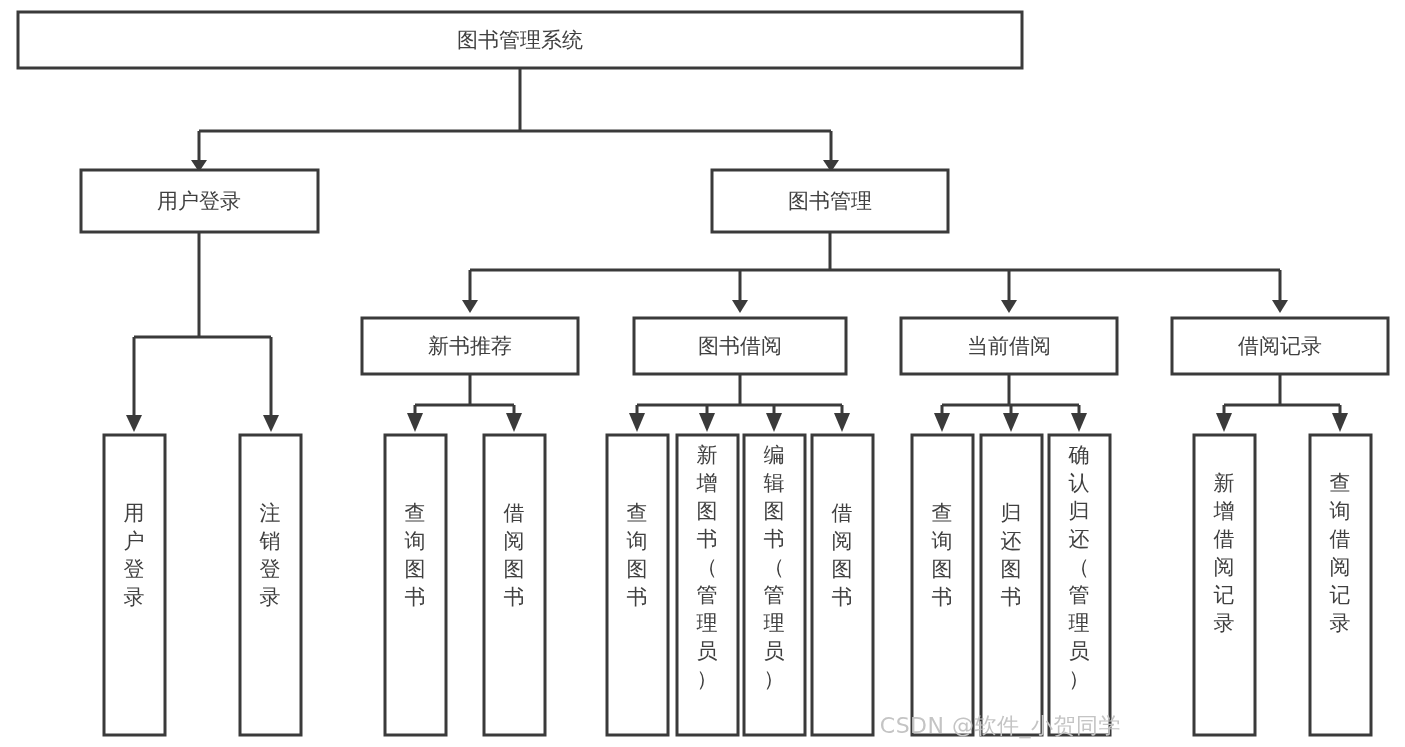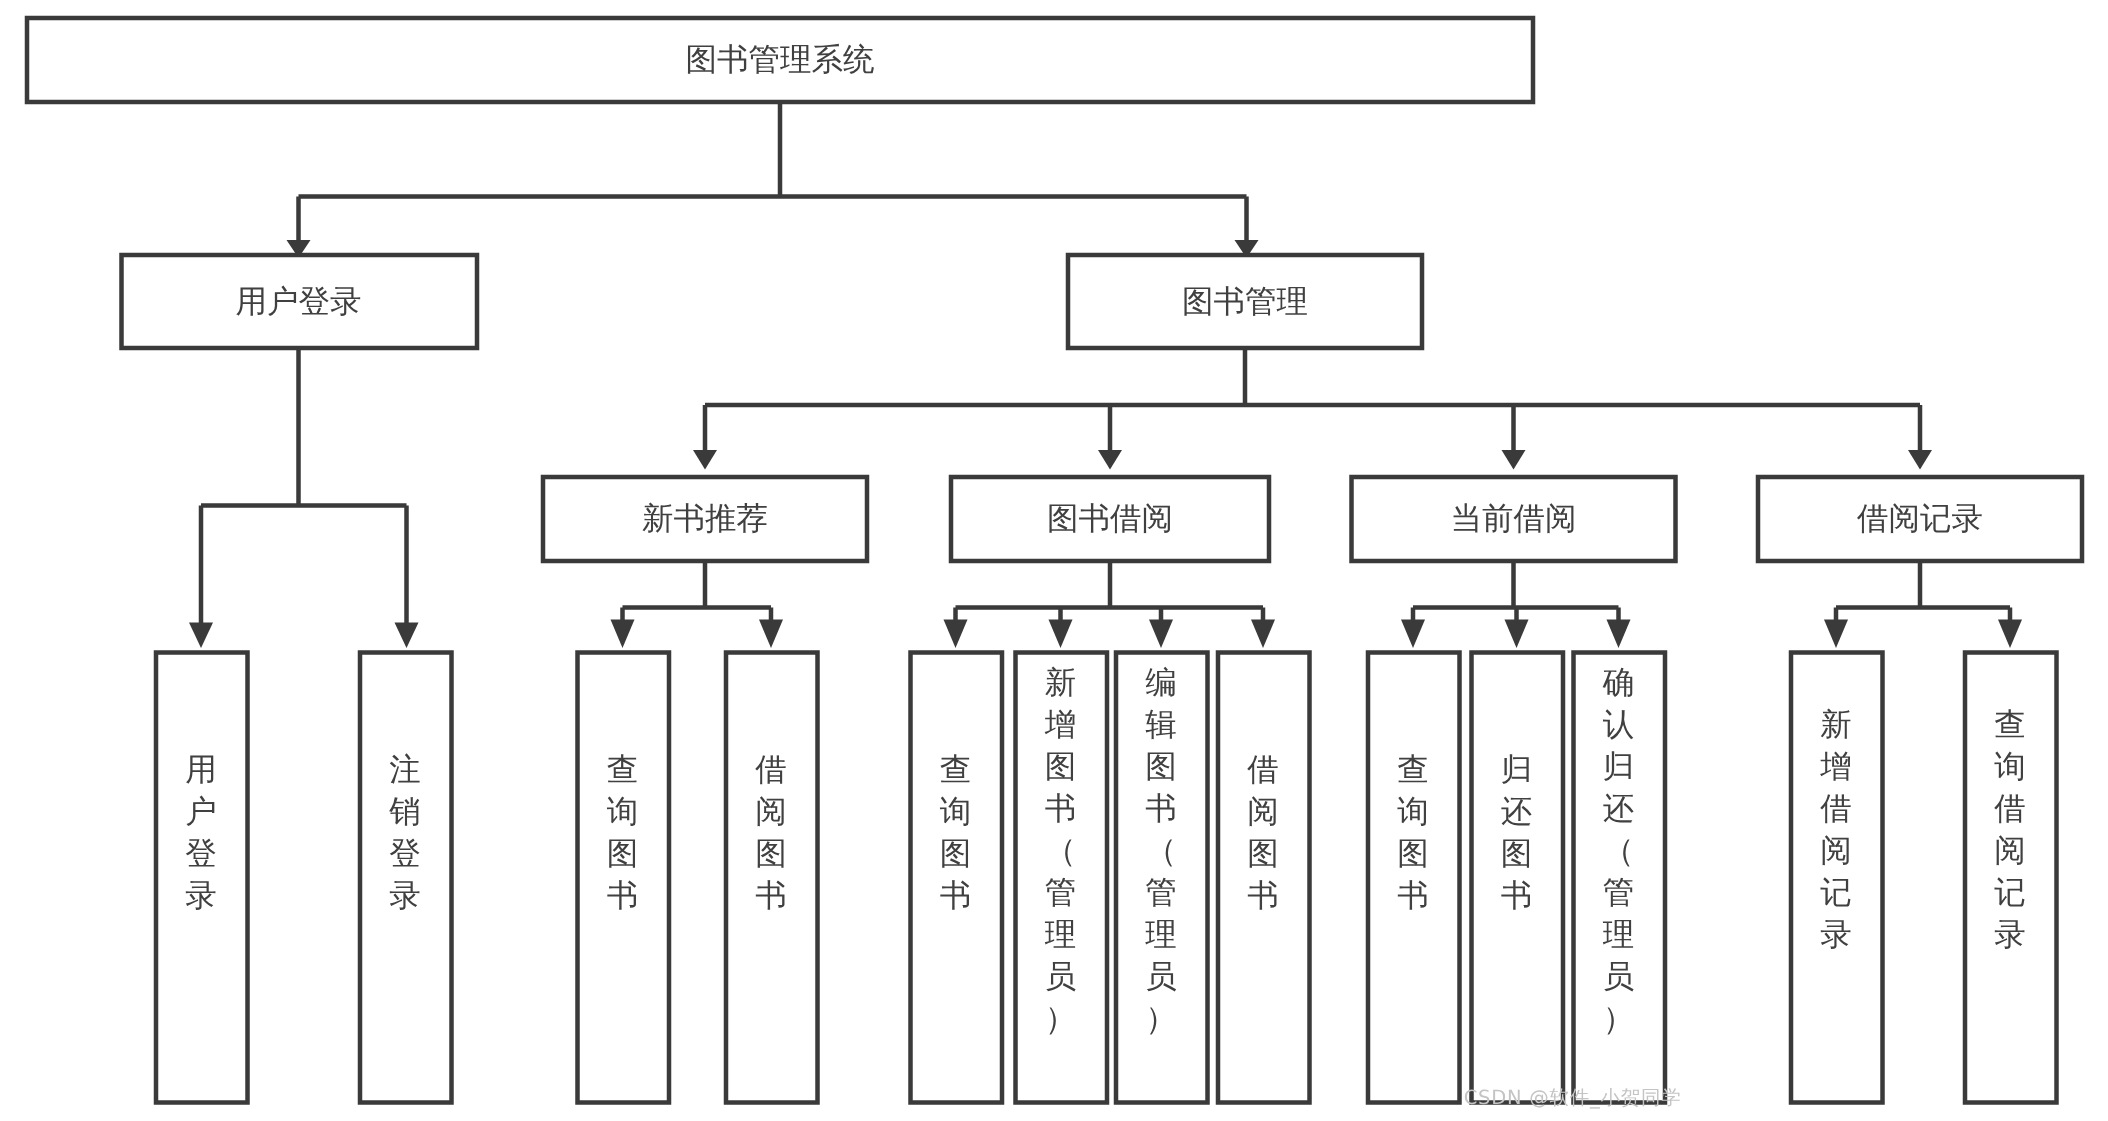--- a/index.html
+++ b/index.html
@@ -53,21 +53,21 @@
     font-family: "DejaVu Sans", "Liberation Sans", sans-serif;
     font-size: 21px;
     fill: #404040;
     text-anchor: middle;
   }
   .watermark {
     position: absolute;
     right: 8px;
     bottom: 6px;
     font-family: "DejaVu Sans", "Liberation Sans", sans-serif;
-    font-size: 13px;
+    font-size: 22px;
     color: #c4c4c4;
     letter-spacing: 0.5px;
     white-space: nowrap;
     user-select: none;
   }
 </style>
 </head>
 <body>
 
 <div id="diagram-root">

